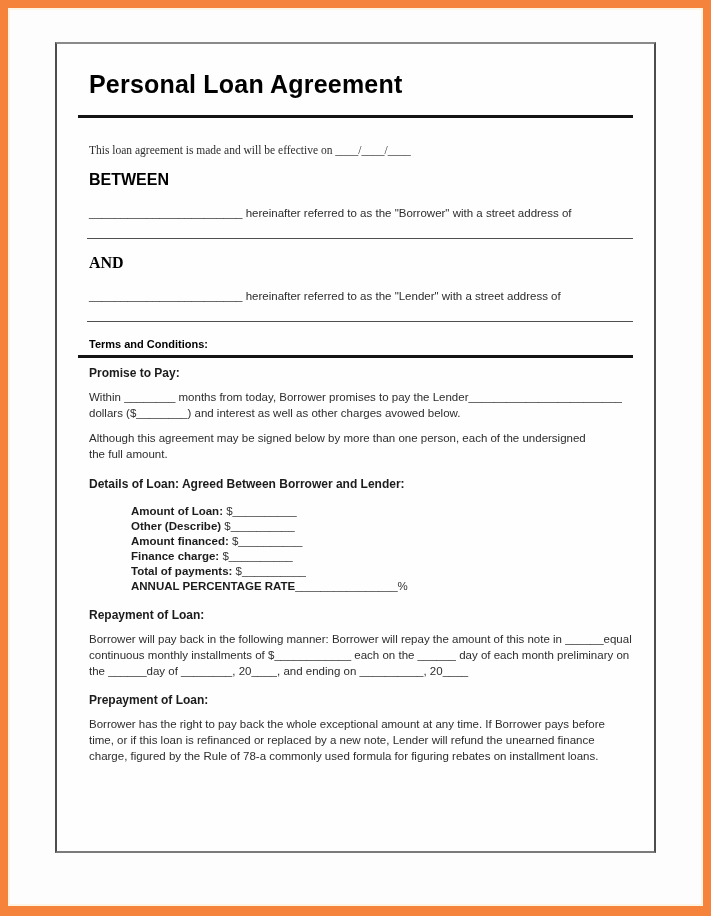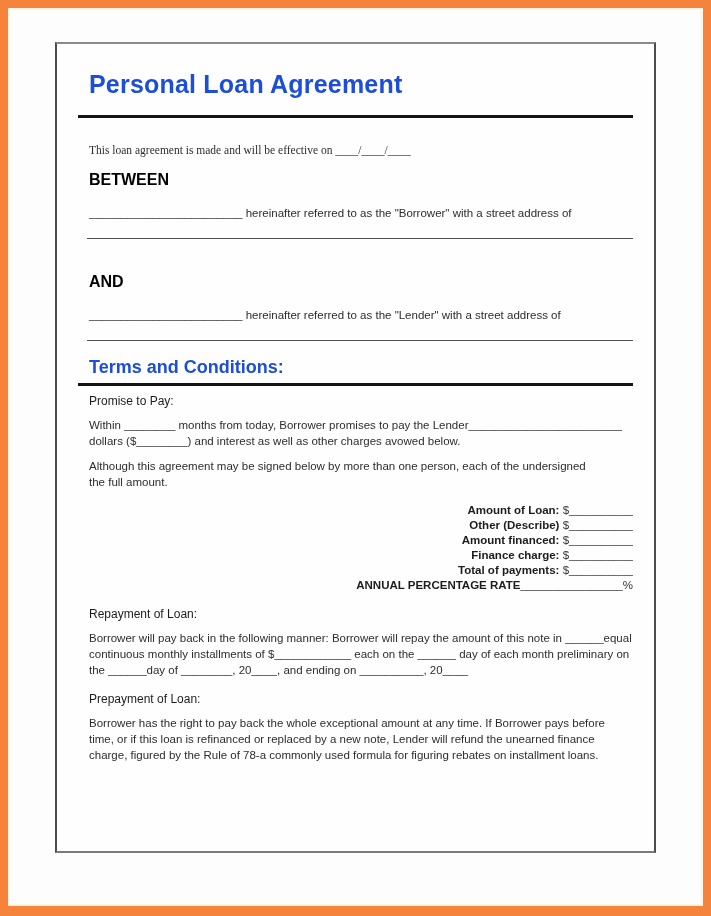--- a/index.html
+++ b/index.html
@@ -19,57 +19,57 @@
     background:#fefefe;
     border:2px solid #4d4d4d;
     border-top-color:#8a8a8a;
     border-bottom-color:#7a7a7a;
     padding:0 21px 0 32px;
     color:#2a2a2a;
   }
 
   .doc-title{
     margin-top:26px;
-    font-size:25px; font-weight:bold; color:#1d4ed8;
+    font-size:25px; font-weight:bold; color:#000000;
     letter-spacing:0.2px;
   }
   .rule-thick{
     height:3px; background:#141414;
     margin-left:-11px; width:calc(100% + 11px);
   }
   .title-rule{ margin-top:16px; }
 
   .body-line{ font-size:11.5px; line-height:16px; color:#2d2d2d; }
   .intro-line{ margin-top:24px;font-family:Liberation Serif, serif; }
 
   .big-heading{ font-size:16px; font-weight:bold; color:#000000; }
   .between-heading{ margin-top:13px; }
-  .and-heading{ margin-top:34px; }
+  .and-heading{ margin-top:15px;font-family:Liberation Serif, serif; }
 
   .party-line{ margin-top:16px; }
 
   .blank-line{
     margin-top:17px; height:1px; background:#4f4f4f;
     margin-left:-2px; width:calc(100% + 2px);
   }
 
   .terms-heading{
-    margin-top:16px; font-size:18px; font-weight:bold; color:#1d4ed8;
+    margin-top:16px; font-size:11px; font-weight:bold; color:#000000;
   }
   .terms-rule{ margin-top:5px; }
 
   .sub-heading{
-    font-size:12px; font-weight:normal; color:#1c1c1c;
+    font-size:12px; font-weight:bold; color:#1c1c1c;
   }
   .promise-heading{ margin-top:8px; }
   .para{ margin-top:9px; }
   .liability-heading{ margin-top:16px; }
   .details-heading{ margin-top:15px; }
 
-  .details-list{ margin-top:13px; margin-left:66px;text-align:right; }
+  .details-list{ margin-top:13px; margin-left:42px; }
   .detail-item{ font-size:11.5px; line-height:15px; }
   .detail-label{ font-weight:bold; color:#1c1c1c; }
   .detail-blank{ font-weight:normal; color:#333; }
 
   .repayment-heading{ margin-top:14px; }
   .prepayment-heading{ margin-top:14px; }
 </style>
 </head>
 <body>
 
@@ -96,20 +96,21 @@
     <div class="para">
       <div class="body-line">Within ________ months from today, Borrower promises to pay the Lender________________________</div>
       <div class="body-line">dollars ($________) and interest as well as other charges avowed below.</div>
     </div>
 
     <div class="para">
       <div class="body-line">Although this agreement may be signed below by more than one person, each of the undersigned</div>
       <div class="body-line">the full amount.</div>
     </div>
 
+    <div class="sub-heading details-heading">Details of Loan: Agreed Between Borrower and Lender:</div>
     <div class="details-list">
       <div class="detail-item"><span class="detail-label">Amount of Loan:</span><span class="detail-blank"> $__________</span></div>
       <div class="detail-item"><span class="detail-label">Other (Describe)</span><span class="detail-blank"> $__________</span></div>
       <div class="detail-item"><span class="detail-label">Amount financed:</span><span class="detail-blank"> $__________</span></div>
       <div class="detail-item"><span class="detail-label">Finance charge:</span><span class="detail-blank"> $__________</span></div>
       <div class="detail-item"><span class="detail-label">Total of payments:</span><span class="detail-blank"> $__________</span></div>
       <div class="detail-item"><span class="detail-label">ANNUAL PERCENTAGE RATE</span><span class="detail-blank">________________%</span></div>
     </div>
 
     <div class="sub-heading repayment-heading">Repayment of Loan:</div>

